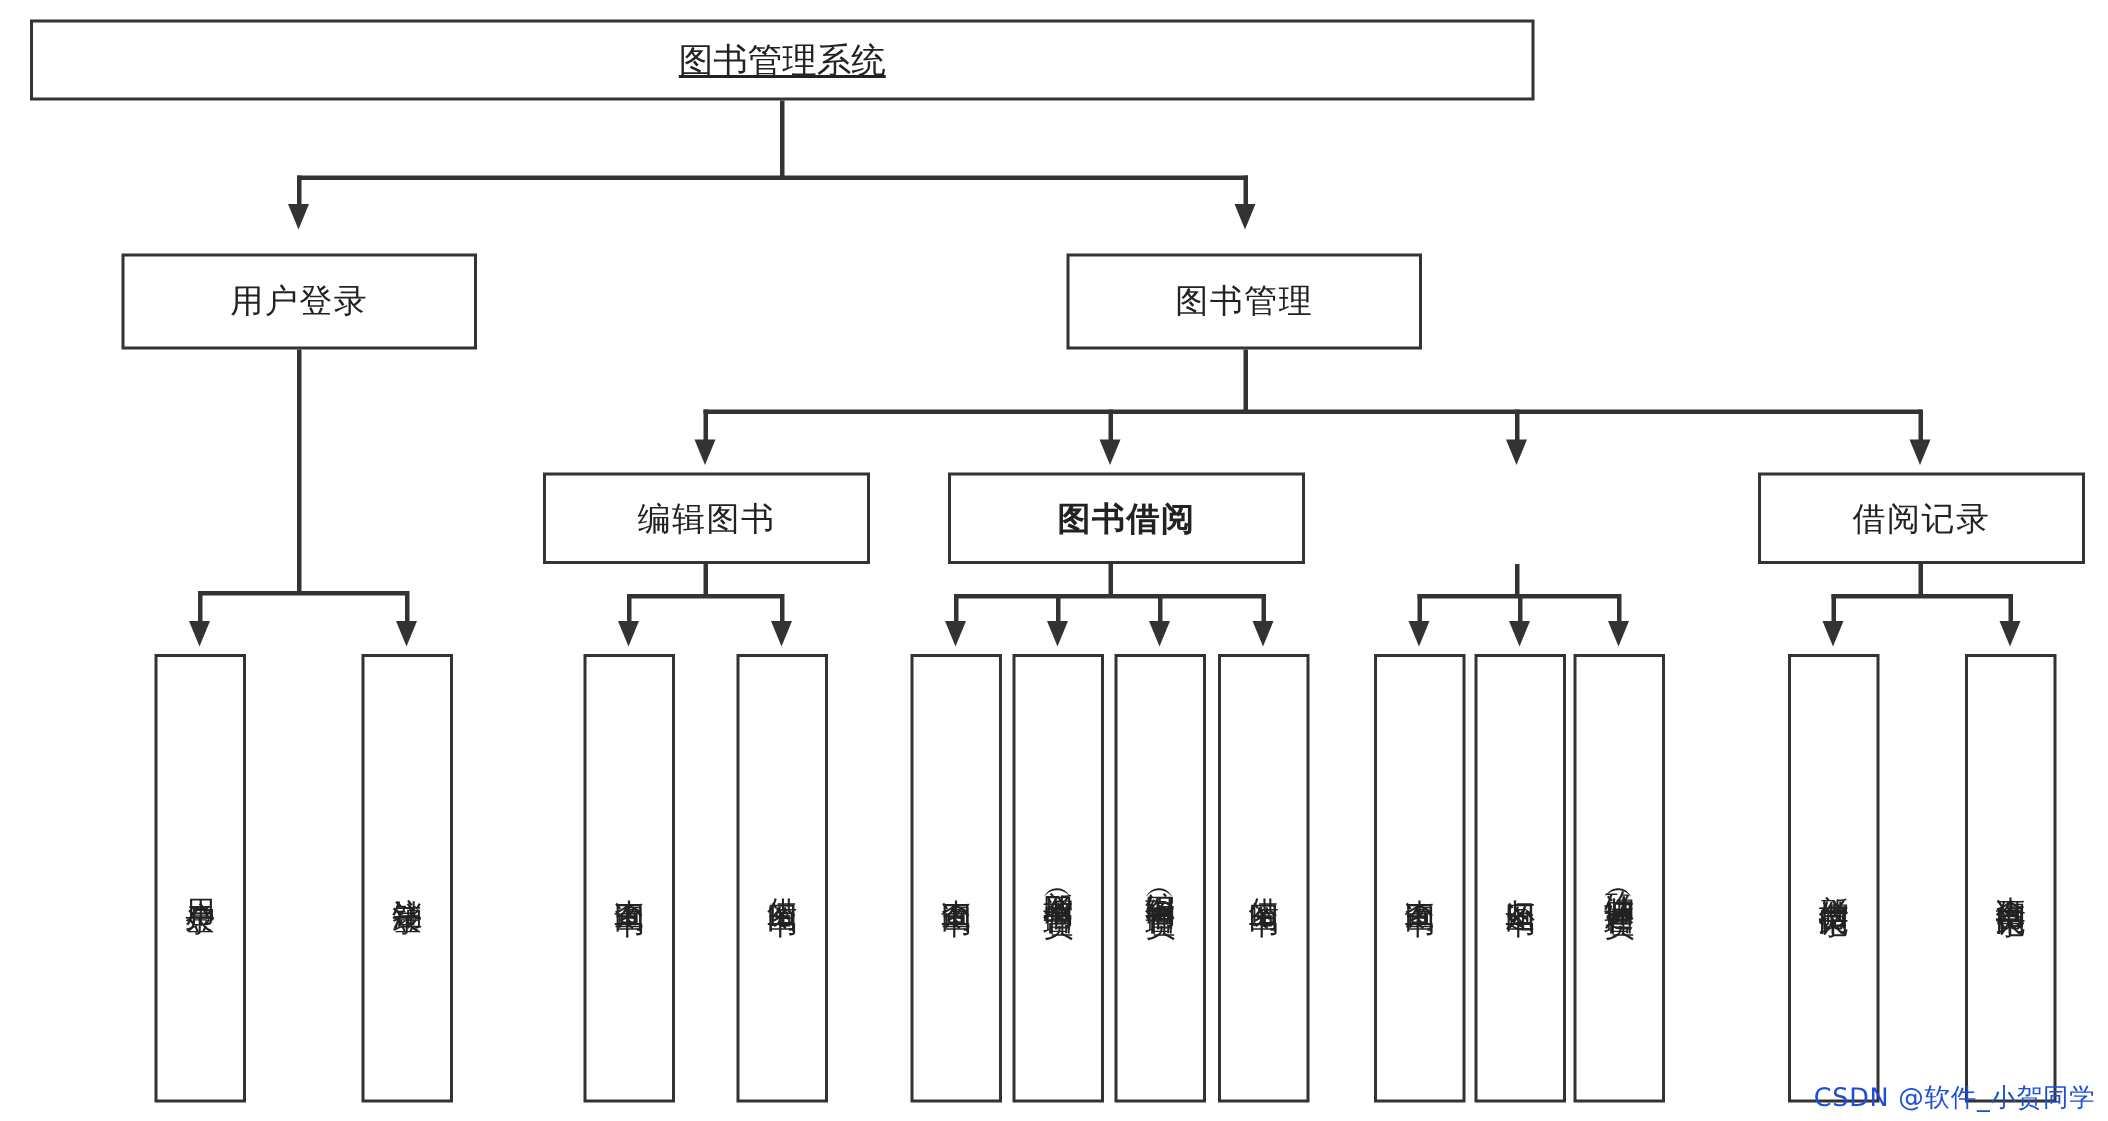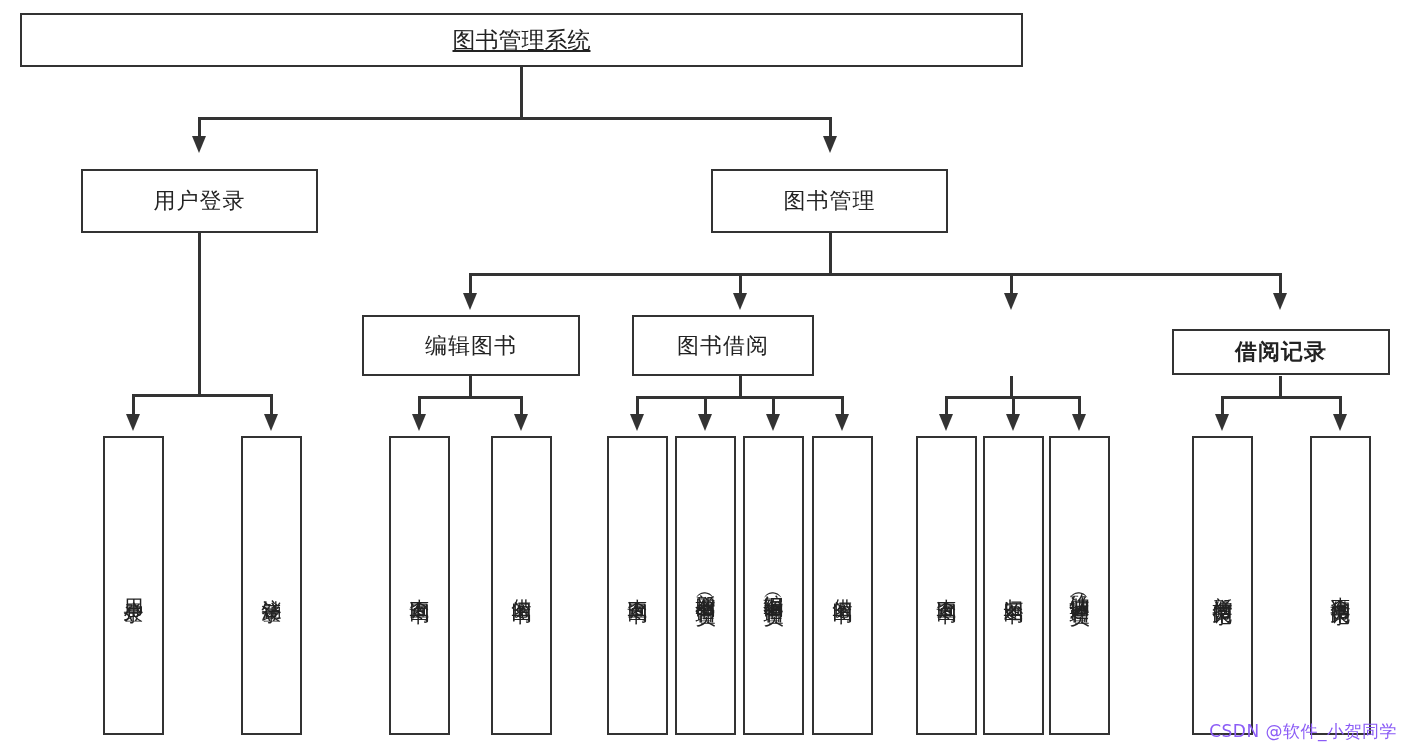--- a/index.html
+++ b/index.html
@@ -64,21 +64,21 @@
     height: 0;
     border-left: 7px solid transparent;
     border-right: 7px solid transparent;
     border-top: 17px solid #333333;
   }
   .watermark {
     position: absolute;
     right: 8px;
     bottom: 4px;
     font-size: 17px;
-    color: #8b5cf6;
+    color: #1d4ed8;
     white-space: nowrap;
     letter-spacing: 0.5px;
   }
 </style>
 </head>
 <body>
 
 <div id="canvas">
 
   <div class="node root" style="left:20px; top:13px; width:1003px; height:54px;text-decoration:underline;">
@@ -113,24 +113,24 @@
   <div class="edge v" style="left:1010px; top:273px; width:2.5px; height:22px;"></div>
   <div class="edge v" style="left:1279px; top:273px; width:2.5px; height:22px;"></div>
   <div class="arrow" style="left:463px; top:293px;"></div>
   <div class="arrow" style="left:733px; top:293px;"></div>
   <div class="arrow" style="left:1004px; top:293px;"></div>
   <div class="arrow" style="left:1273px; top:293px;"></div>
 
   <div class="node h" style="left:362px; top:315px; width:218px; height:61px;">
     <span>编辑图书</span>
   </div>
-  <div class="node h" style="left:632px; top:315px; width:182px; height:61px;">
+  <div class="node h" style="left:632px; top:315px; width:238px; height:61px;font-weight:bold;">
     <span>图书借阅</span>
   </div>
-  <div class="node h" style="left:1172px; top:329px; width:218px; height:46px;font-weight:bold;">
+  <div class="node h" style="left:1172px; top:315px; width:218px; height:61px;">
     <span>借阅记录</span>
   </div>
 
   <div class="edge v" style="left:469px; top:376px; width:2.5px; height:22px;"></div>
   <div class="edge h" style="left:418px; top:396px; width:104px; height:2.5px;"></div>
   <div class="edge v" style="left:418px; top:396px; width:2.5px; height:20px;"></div>
   <div class="edge v" style="left:520px; top:396px; width:2.5px; height:20px;"></div>
   <div class="arrow" style="left:412px; top:414px;"></div>
   <div class="arrow" style="left:514px; top:414px;"></div>
 

